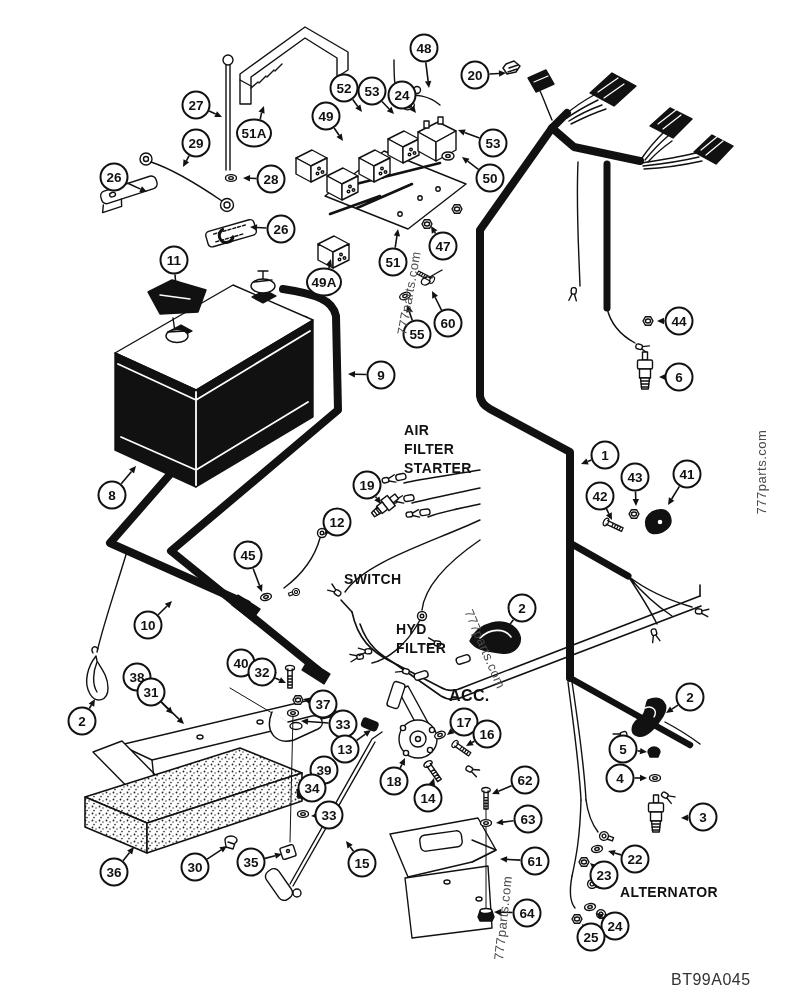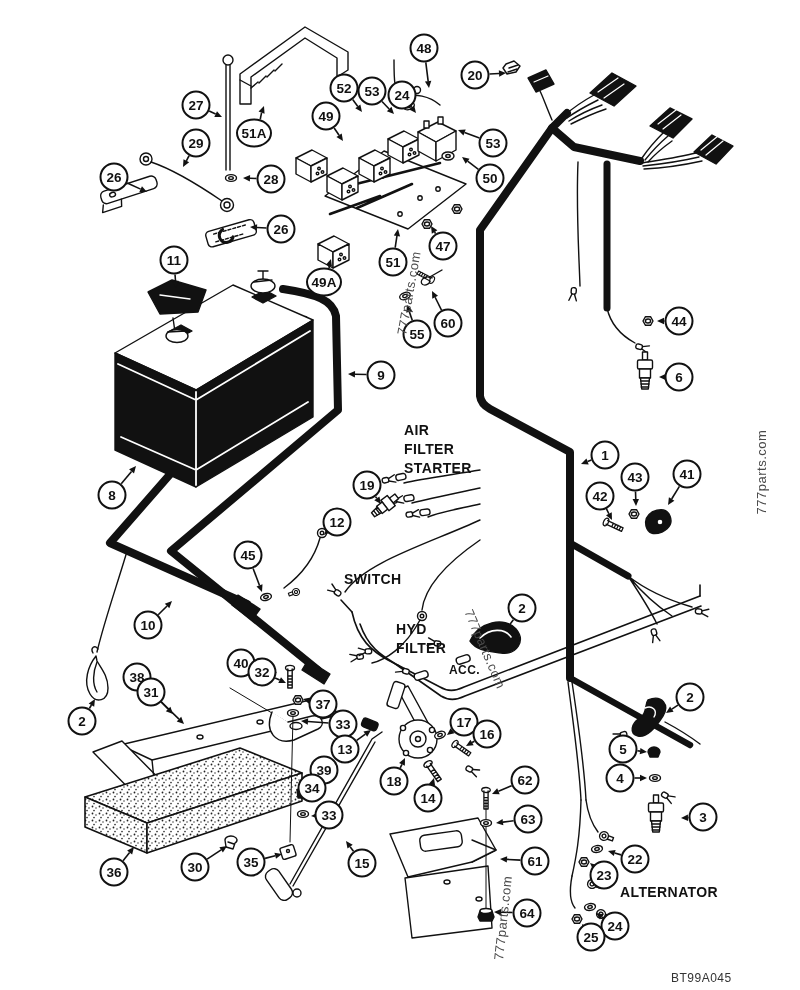--- a/index.html
+++ b/index.html
@@ -2,21 +2,21 @@
 <html><head>
 <meta charset="utf-8">
 <style>
   html,body{margin:0;padding:0;background:#fff;}
   .stage{position:relative;width:800px;height:990px;background:#fff;overflow:hidden;
          font-family:"Liberation Sans",sans-serif;color:#111;padding-left:44px;}
   svg.art{position:absolute;left:0;top:0;}
   .lbl{position:absolute;font-weight:bold;font-size:14px;line-height:19px;letter-spacing:.4px;white-space:pre;}
   .wm{position:absolute;font-size:13px;color:#4a4a4a;letter-spacing:.5px;white-space:nowrap;
       transform-origin:center;}
-  .caption{position:absolute;font-size:12px;color:#333;letter-spacing:.5px;}
+  .caption{position:absolute;font-size:16px;color:#333;letter-spacing:.5px;}
 </style>
 </head>
 <body>
 
 <div class="stage">
 
 <svg class="art" width="800" height="990" viewBox="0 0 800 990">
   <defs>
     <pattern id="speck" patternUnits="userSpaceOnUse" width="7" height="7">
       <rect width="7" height="7" fill="#fff"></rect>
@@ -727,21 +727,21 @@
           <polygon points="582,924 588.6154848650723,927.9338734092495 583.353454838552,931.5768172737634" fill="#111111"></polygon>
           <ellipse cx="591" cy="937" rx="13.5" ry="13.5" fill="#fff" stroke="#111111" stroke-width="2"></ellipse>
           <text x="591" y="937" text-anchor="middle" dy="4.5" fill="#111111">25</text>
         </g>
       </g>
 </svg>
 
 <div class="lbl" style="left:404px;top:421px;"><span>AIR</span><br><span>FILTER</span><br><span>STARTER</span></div>
 <div class="lbl" style="left:344px;top:570px;">SWITCH</div>
 <div class="lbl" style="left:396px;top:620px;"><span>HYD</span><br><span>FILTER</span></div>
-<div class="lbl" style="left:449px;top:661px;font-size:12px;">ACC.</div>
+<div class="lbl" style="left:449px;top:686px;font-size:16px;">ACC.</div>
 <div class="lbl" style="left:620px;top:883px;font-size:14px;">ALTERNATOR</div>
 <div class="caption" style="left:671px;top:971px;">BT99A045</div>
 
 <span class="wm" style="left:409px;top:293px;transform:translate(-50%,-50%) rotate(-80deg);">777parts.com</span>
 <span class="wm" style="left:761px;top:472px;transform:translate(-50%,-50%) rotate(-90deg);">777parts.com</span>
 <span class="wm" style="left:485px;top:649px;transform:translate(-50%,-50%) rotate(67deg);">777parts.com</span>
 <span class="wm" style="left:503px;top:918px;transform:translate(-50%,-50%) rotate(-84deg);">777parts.com</span>
 
 </div>
 

